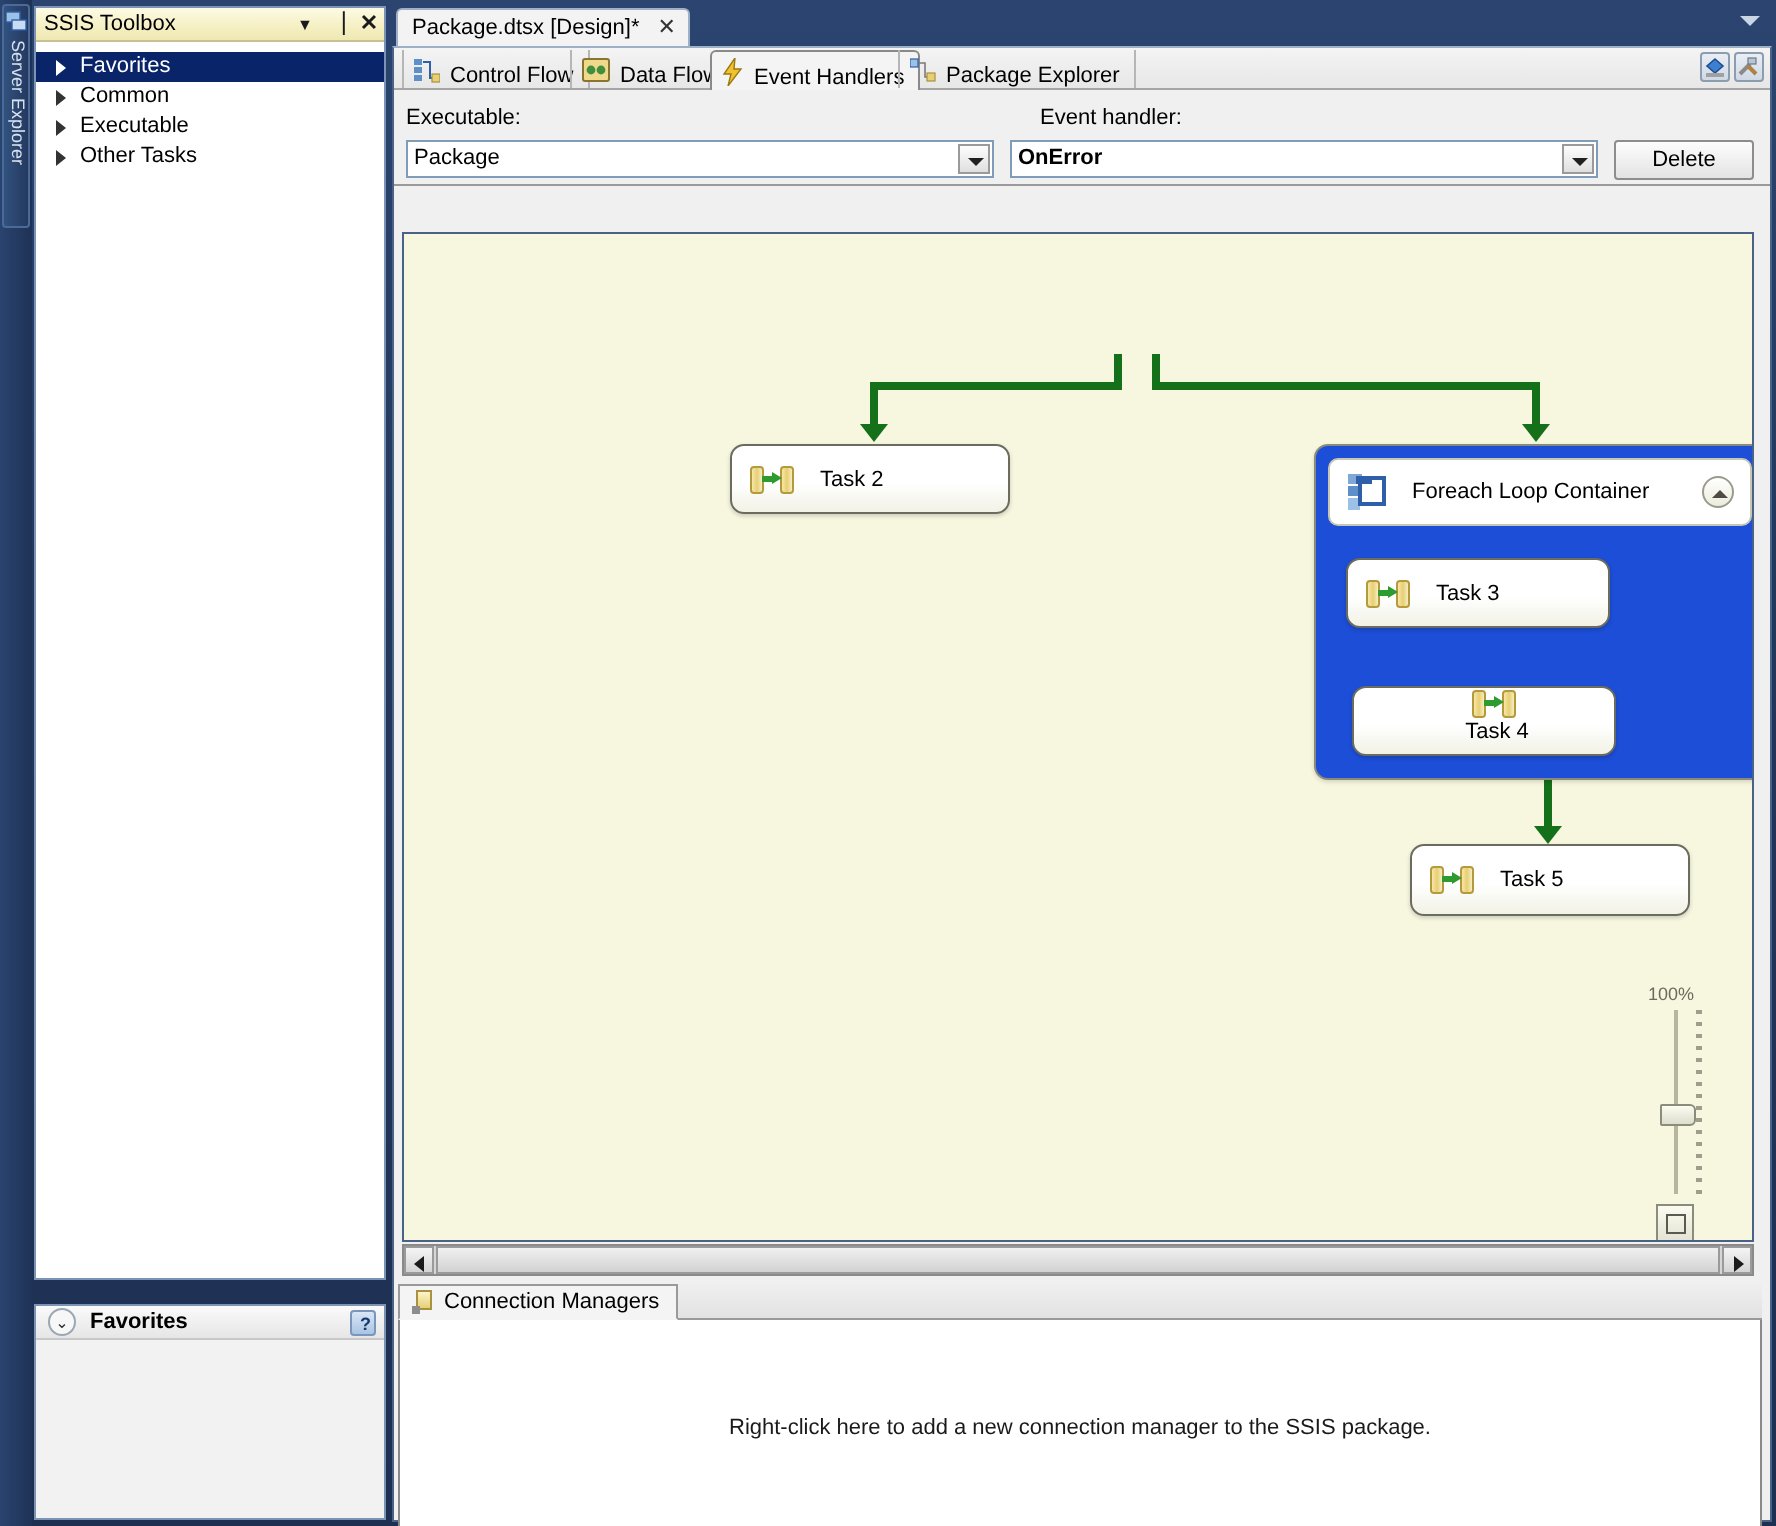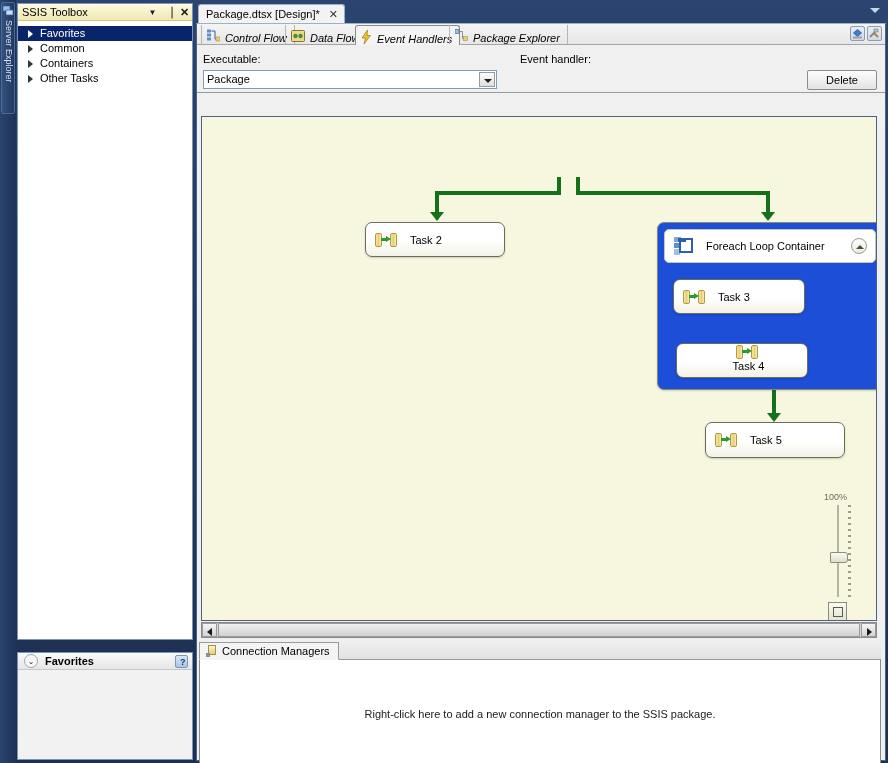--- a/index.html
+++ b/index.html
@@ -163,21 +163,21 @@
   .destabs {
     position: relative; height: 21px;
     background: linear-gradient(to bottom,#f4f4f4,#e7e7e7);
     border-bottom: 1px solid #a5a5a5;
   }
   .destab {
     position:absolute; top:1px; height:19px; line-height:19px;
     padding: 8px 7px 0 5px;
     font-size: 11px; white-space:nowrap;
     display:flex; align-items:center; gap:5px;
-    border-left:1px solid #b6b6b6; border-right:1px solid #b6b6b6;font-style:italic;
+    border-left:1px solid #b6b6b6; border-right:1px solid #b6b6b6;
   }
   .destab.active {
     background:#f4f4f4;
     border:1px solid #8a8a8a; border-bottom:1px solid #f4f4f4;
     border-radius:3px 3px 0 0;
     top:1px; height:21px; line-height:19px;
   }
   .destabs .rightbtns { position:absolute; right:3px; top:2px; display:flex; gap:2px; }
   .sqbtn {
     width:15px;height:15px;
@@ -413,21 +413,21 @@
       <div class="tb-item selected">
         <span class="tri"></span>
         <span>Favorites</span>
       </div>
       <div class="tb-item">
         <span class="tri"></span>
         <span>Common</span>
       </div>
       <div class="tb-item">
         <span class="tri"></span>
-        <span>Containers</span>
+        <span>Executable</span>
       </div>
       <div class="tb-item">
         <span class="tri"></span>
         <span>Other Tasks</span>
       </div>
     </div>
   </div>
 
   <div class="favpane">
     <div class="favpane-head">
@@ -517,20 +517,26 @@
       <div class="ehbar">
         <span class="lbl" style="left:6px; top:8px;">Executable:</span>
         <div class="combo" style="left:6px; top:25px; width:294px;">
           <span>Package</span>
           <span class="arrowbox">
               <i></i>
             </span>
         </div>
 
         <span class="lbl" style="left:308px; top:8px;padding-left:15px;">Event handler:</span>
+        <div class="combo" style="left:308px; top:25px; width:294px; font-weight:bold;">
+          <span>OnError</span>
+          <span class="arrowbox">
+              <i></i>
+            </span>
+        </div>
 
         <div class="btn" style="left:610px; top:25px; width:70px;">Delete</div>
       </div>
 
       <div class="canvaswrap">
         <div class="canvas">
 
           <div class="ln" style="left:355px; top:60px; width:4px; height:18px;"></div>
 
           <div class="ln" style="left:233px; top:74px; width:126px; height:4px;"></div>

